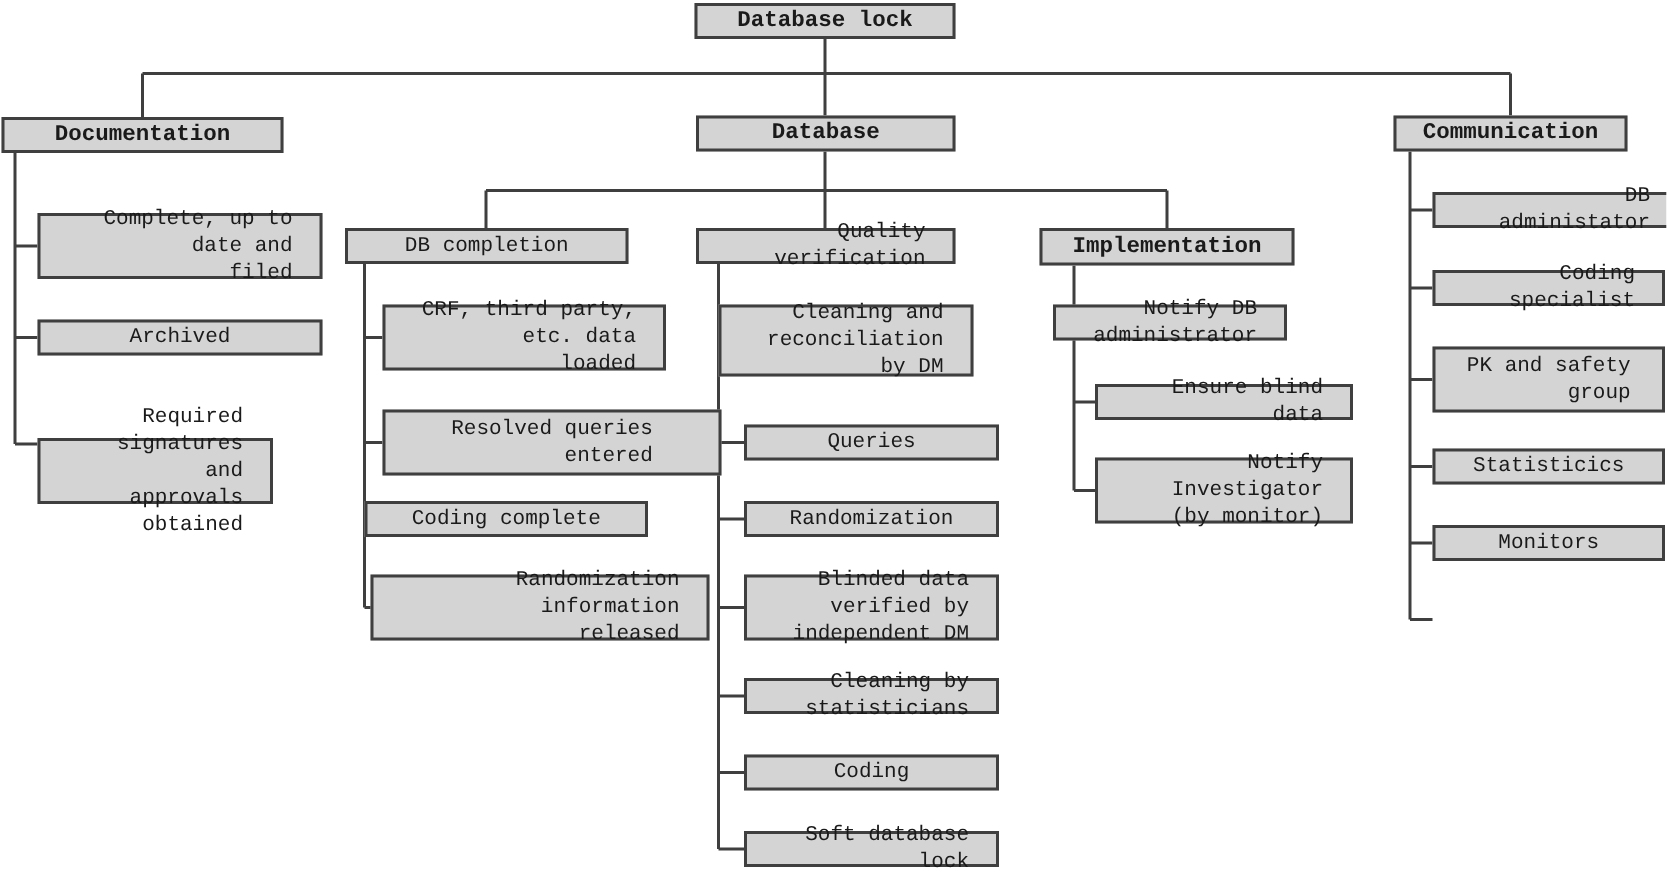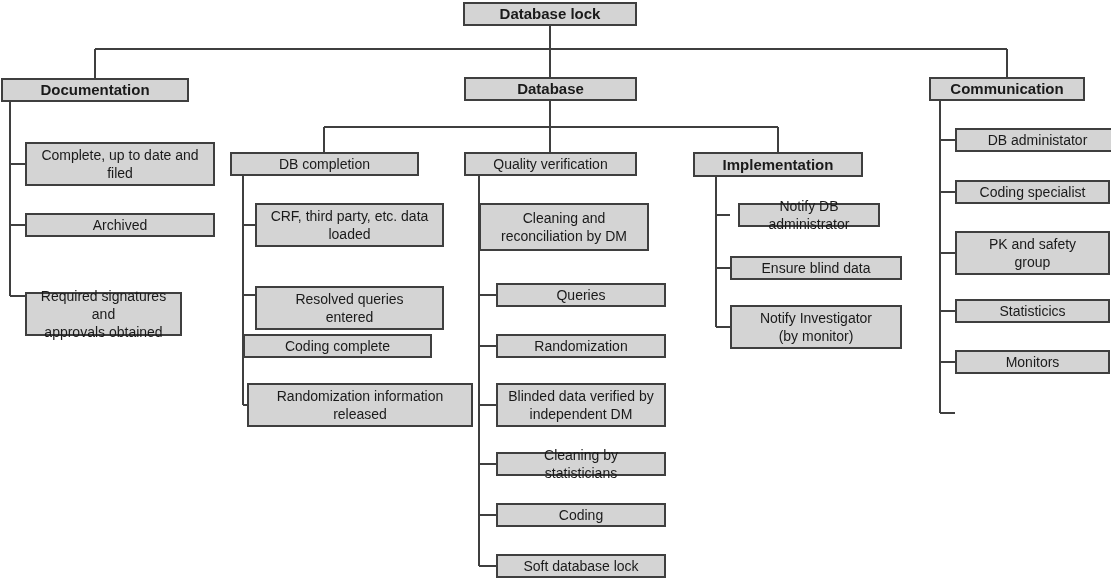--- a/index.html
+++ b/index.html
@@ -27,25 +27,26 @@
   }
   .node {
     position: absolute;
     box-sizing: border-box;
     background: var(--box-fill, #d4d4d4);
     border: 2px solid var(--box-border, #3f3f3f);
     color: var(--text, #1a1a1a);
     display: flex;
     align-items: center;
     justify-content: center;
-    text-align: center;
+    text-align: right;
     font-size: 14px;
     line-height: 1.3;
     white-space: pre-line;
-    padding: 1px 8px;
+    padding: 1px 18px;
+    font-family: Liberation Mono, monospace;
   }
   .bold {
     font-weight: bold;
     font-size: 15px;
   }
 </style>
 </head>
 <body>
 
 <div class="stage">
@@ -71,37 +72,37 @@
   <div class="node bold" style="left:693px;top:152px;width:170px;height:25px">Implementation</div>
 
   <div class="node" style="left:25px;top:142px;width:190px;height:44px">Complete, up to date and
 filed</div>
   <div class="node" style="left:25px;top:213px;width:190px;height:24px">Archived</div>
   <div class="node" style="left:25px;top:292px;width:157px;height:44px">Required signatures and
 approvals obtained</div>
 
   <div class="node" style="left:255px;top:203px;width:189px;height:44px">CRF, third party, etc. data
 loaded</div>
-  <div class="node" style="left:255px;top:286px;width:189px;height:44px">Resolved queries
+  <div class="node" style="left:255px;top:273px;width:226px;height:44px">Resolved queries
 entered</div>
   <div class="node" style="left:243px;top:334px;width:189px;height:24px">Coding complete</div>
   <div class="node" style="left:247px;top:383px;width:226px;height:44px">Randomization information
 released</div>
 
   <div class="node" style="left:479px;top:203px;width:170px;height:48px">Cleaning and
 reconciliation by DM</div>
   <div class="node" style="left:496px;top:283px;width:170px;height:24px">Queries</div>
   <div class="node" style="left:496px;top:334px;width:170px;height:24px">Randomization</div>
   <div class="node" style="left:496px;top:383px;width:170px;height:44px">Blinded data verified by
 independent DM</div>
   <div class="node" style="left:496px;top:452px;width:170px;height:24px">Cleaning by statisticians</div>
   <div class="node" style="left:496px;top:503px;width:170px;height:24px">Coding</div>
   <div class="node" style="left:496px;top:554px;width:170px;height:24px">Soft database lock</div>
 
-  <div class="node" style="left:738px;top:203px;width:142px;height:24px">Notify DB administrator</div>
+  <div class="node" style="left:702px;top:203px;width:156px;height:24px">Notify DB administrator</div>
   <div class="node" style="left:730px;top:256px;width:172px;height:24px">Ensure blind data</div>
   <div class="node" style="left:730px;top:305px;width:172px;height:44px">Notify Investigator
 (by monitor)</div>
 
   <div class="node" style="left:955px;top:128px;width:165px;height:24px">DB administator</div>
   <div class="node" style="left:955px;top:180px;width:155px;height:24px">Coding specialist</div>
   <div class="node" style="left:955px;top:231px;width:155px;height:44px">PK and safety
 group</div>
   <div class="node" style="left:955px;top:299px;width:155px;height:24px">Statisticics</div>
   <div class="node" style="left:955px;top:350px;width:155px;height:24px">Monitors</div>

